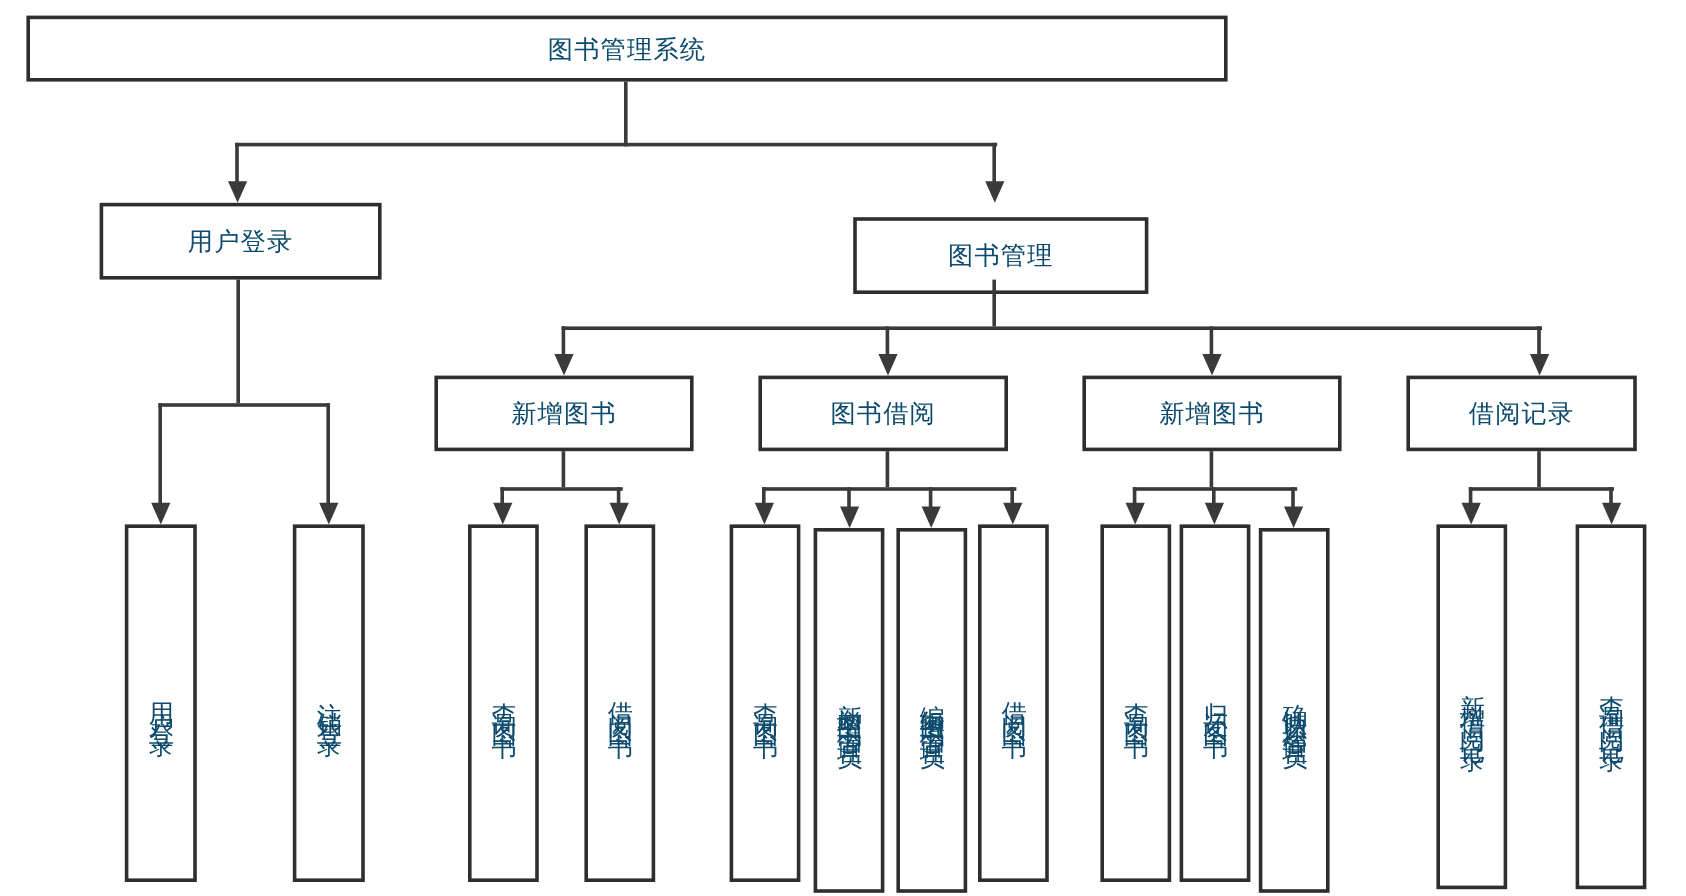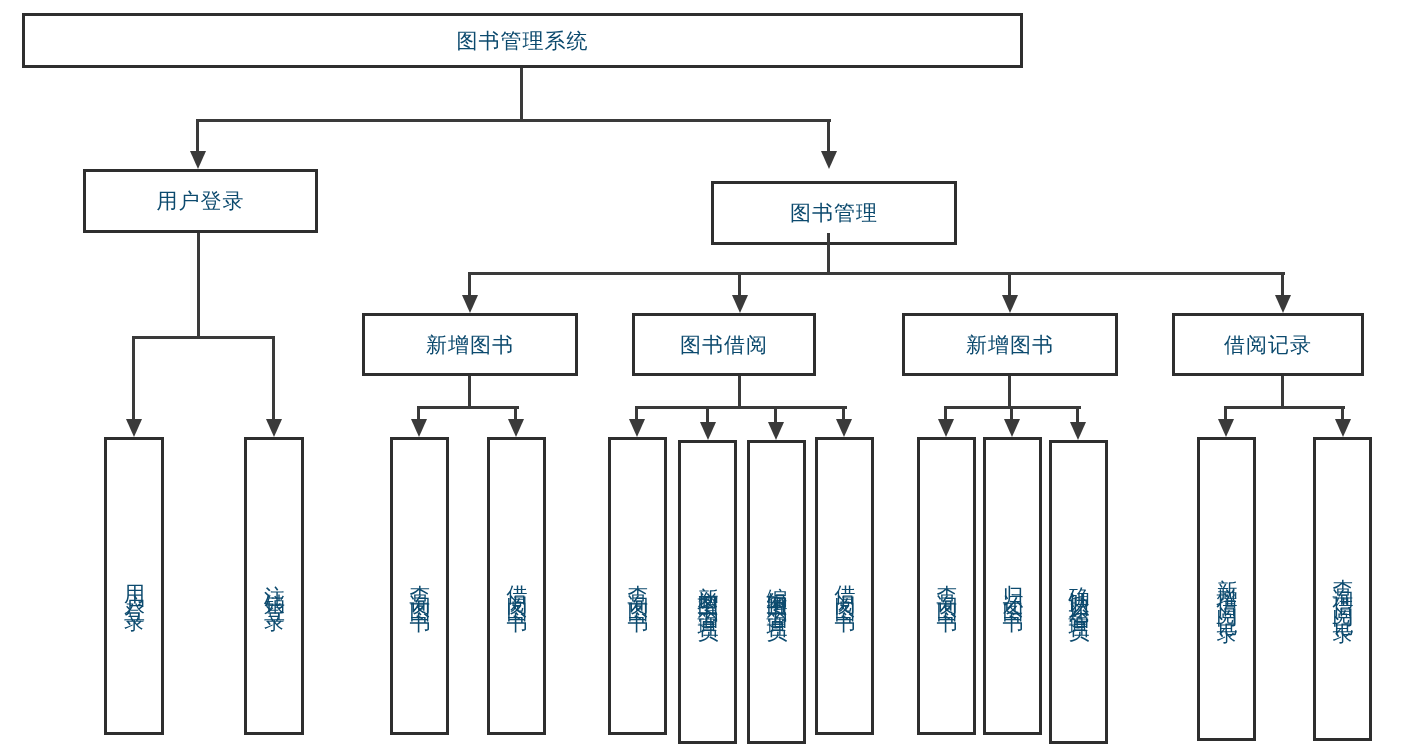--- a/index.html
+++ b/index.html
@@ -56,21 +56,21 @@
   <div class="vline" style="left:738px;top:272px;height:26px"></div>
   <div class="arrow" style="left:732px;top:295px"></div>
   <div class="vline" style="left:1008px;top:272px;height:26px"></div>
   <div class="arrow" style="left:1002px;top:295px"></div>
   <div class="vline" style="left:1281px;top:272px;height:26px"></div>
   <div class="arrow" style="left:1275px;top:295px"></div>
 
   <div class="box h" style="left:362px;top:313px;width:216px;height:63px">
     <span>新增图书</span>
   </div>
-  <div class="box h" style="left:632px;top:313px;width:184px;height:63px">
+  <div class="box h" style="left:632px;top:313px;width:208px;height:63px">
     <span>图书借阅</span>
   </div>
   <div class="box h" style="left:902px;top:313px;width:216px;height:63px">
     <span>新增图书</span>
   </div>
   <div class="box h" style="left:1172px;top:313px;width:192px;height:63px">
     <span>借阅记录</span>
   </div>
 
   <div class="vline" style="left:468px;top:376px;height:30px"></div>

